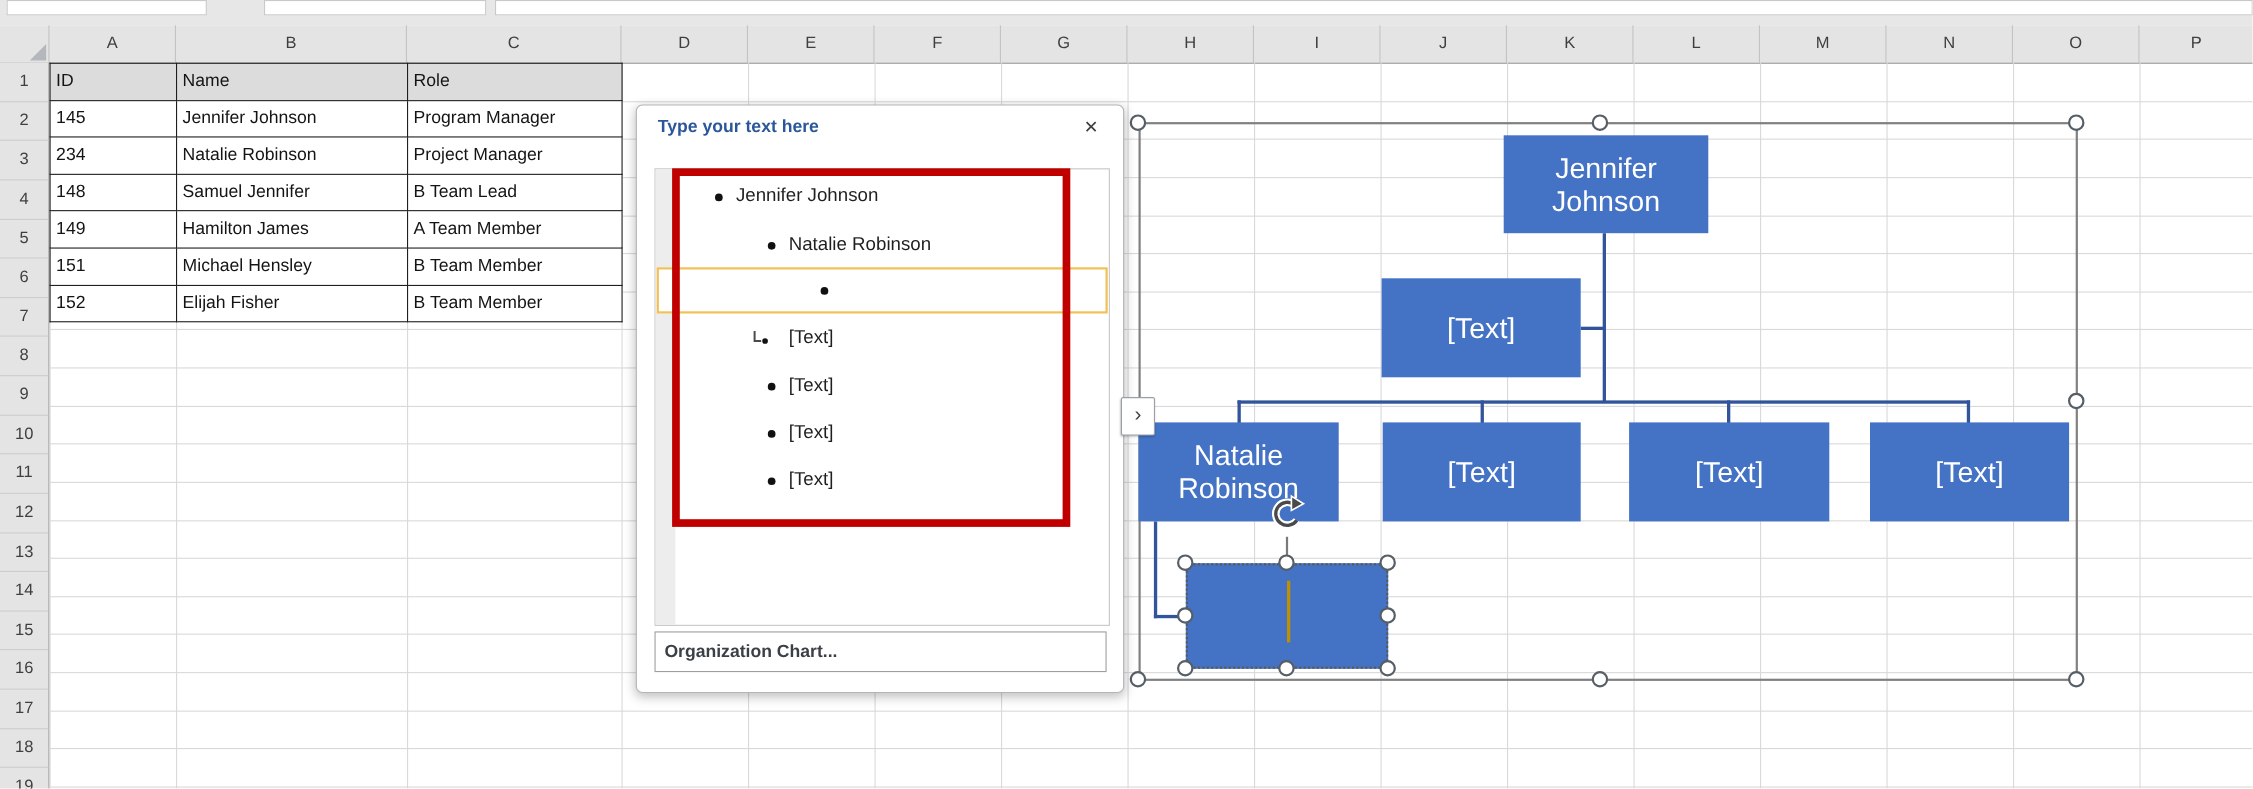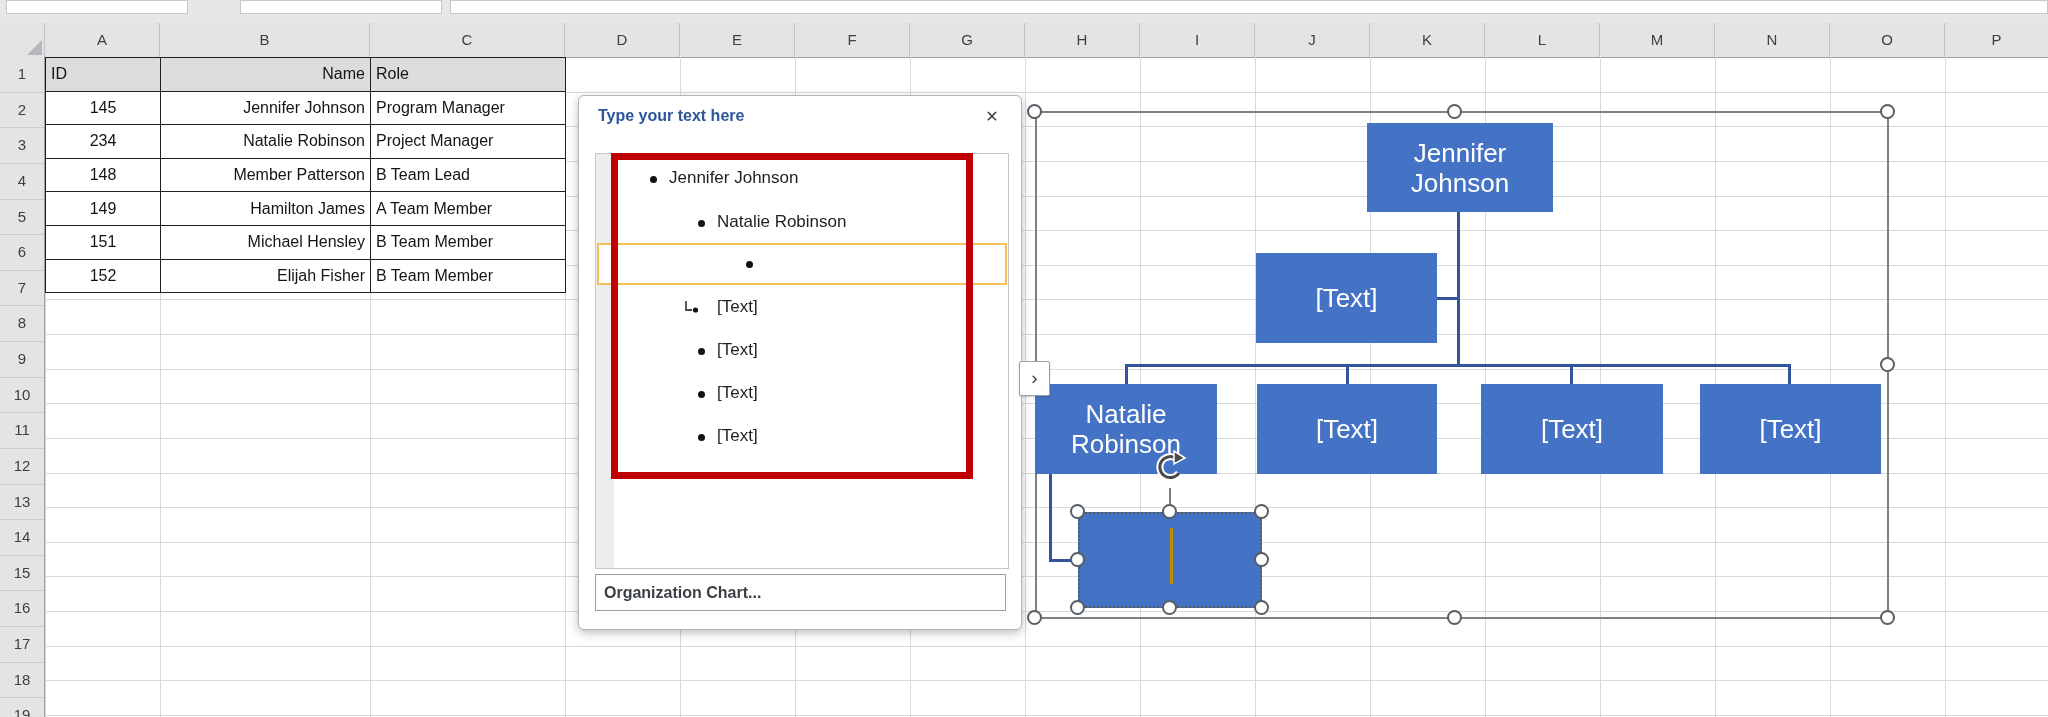--- a/index.html
+++ b/index.html
@@ -20,22 +20,22 @@
              border-right:1px solid #9f9f9f;display:flex;flex-direction:column;box-sizing:border-box;}
   .rowh{flex:0 0 34.63px;line-height:34.63px;text-align:center;color:#3f3f3f;
         font-size:15px;border-bottom:1px solid #cdcdcd;box-sizing:border-box;}
   .gridv{position:absolute;top:57px;width:1px;height:660px;background:#d9d9d9;}
   .gridh{position:absolute;left:45px;width:2003px;height:1px;background:#d9d9d9;}
   
   #datatable{left:45px;top:57px;border-collapse:collapse;position:absolute;}
   #datatable td{border:1px solid #1f1f1f;height:33.6px;padding:0 5px;font-size:16px;
                 color:#141414;background:#fff;box-sizing:border-box;margin-left:28px;}
   #datatable tr.hdr td{background:#dcdcdc;}
-  #datatable td.c0{width:115px;text-align:center;}
-  #datatable td.c1{width:210px;text-align:right;}
+  #datatable td.c0{width:115px;text-align:left;}
+  #datatable td.c1{width:210px;text-align:left;}
   #datatable td.c2{width:195px;text-align:left;}
   #datatable tr.hdr td.c0{text-align:left;}
   
   .frameline{background:#808080;}
   .handle{position:absolute;width:15px;height:15px;border-radius:50%;background:#fff;
           border:2.5px solid #565e66;box-sizing:border-box;}
   .conn{background:#31549B;}
   .node{position:absolute;background:#4472C4;color:#fff;display:flex;align-items:center;
         justify-content:center;text-align:center;font-size:26px;line-height:30px;}
   #sel-node{border:2px dotted #5a5a5a;box-sizing:border-box;background:#4472C4;}
@@ -168,21 +168,21 @@
       <td class="c1">Jennifer Johnson</td>
       <td class="c2">Program Manager</td>
     </tr>
     <tr>
       <td class="c0">234</td>
       <td class="c1">Natalie Robinson</td>
       <td class="c2">Project Manager</td>
     </tr>
     <tr>
       <td class="c0">148</td>
-      <td class="c1">Member Patterson</td>
+      <td class="c1">Samuel Jennifer</td>
       <td class="c2">B Team Lead</td>
     </tr>
     <tr>
       <td class="c0">149</td>
       <td class="c1">Hamilton James</td>
       <td class="c2">A Team Member</td>
     </tr>
     <tr>
       <td class="c0">151</td>
       <td class="c1">Michael Hensley</td>

